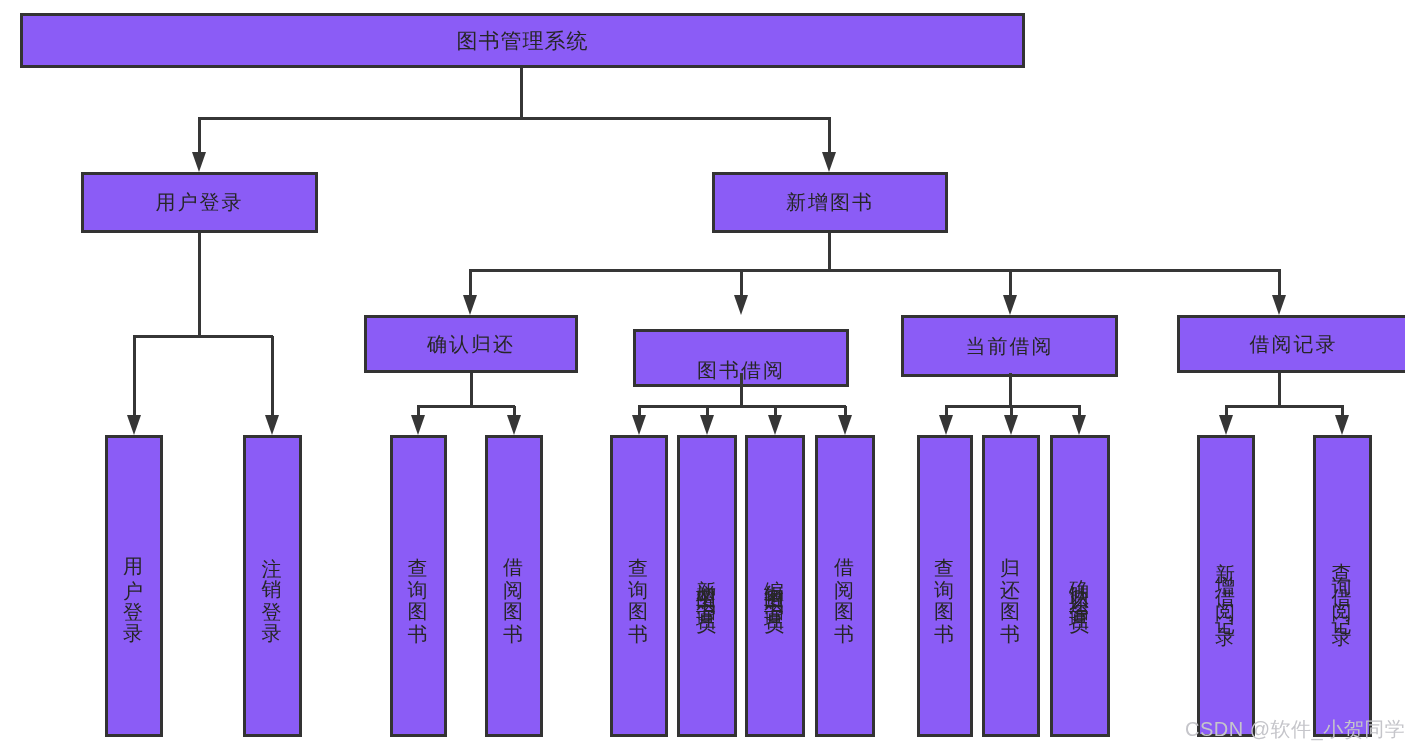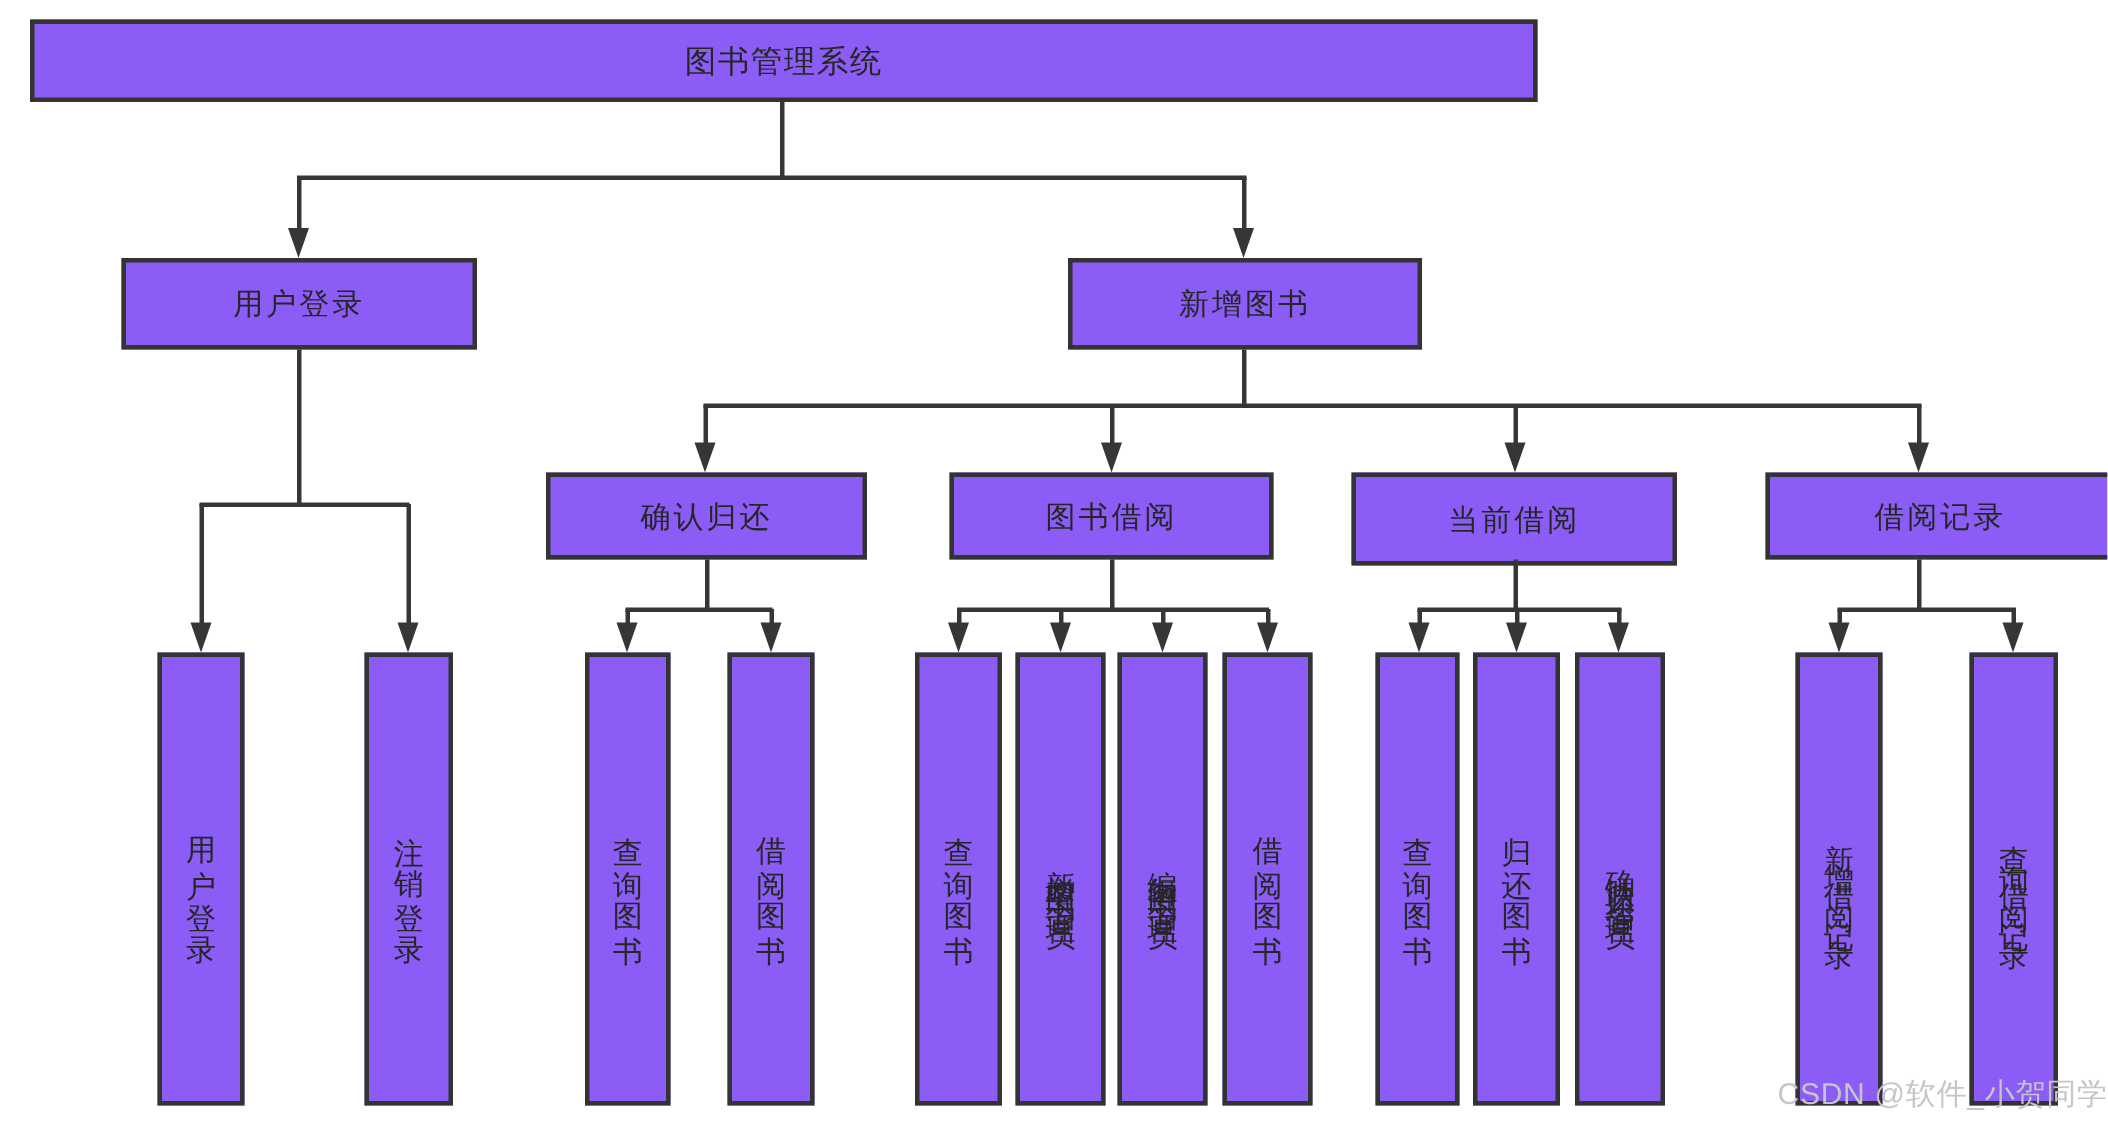--- a/index.html
+++ b/index.html
@@ -63,21 +63,21 @@
   <div class="vl" style="left:740px;top:270px;height:30px;"></div>
   <div class="ar" style="left:734px;top:295px;"></div>
   <div class="vl" style="left:1009px;top:270px;height:30px;"></div>
   <div class="ar" style="left:1003px;top:295px;"></div>
   <div class="vl" style="left:1278px;top:270px;height:30px;"></div>
   <div class="ar" style="left:1272px;top:295px;"></div>
 
   <div class="box hbox" style="left:364px;top:315px;width:214px;height:58px;">
     <span>确认归还</span>
   </div>
-  <div class="box hbox" style="left:633px;top:315px;width:216px;height:58px;">
+  <div class="box hbox" style="left:633px;top:329px;width:216px;height:58px;align-items:flex-end;">
     <span>图书借阅</span>
   </div>
   <div class="box hbox" style="left:901px;top:315px;width:217px;height:62px;">
     <span>当前借阅</span>
   </div>
   <div class="box hbox" style="left:1177px;top:315px;width:233px;height:58px;">
     <span>借阅记录</span>
   </div>
 
   <div class="vl" style="left:470px;top:373px;height:33px;"></div>

